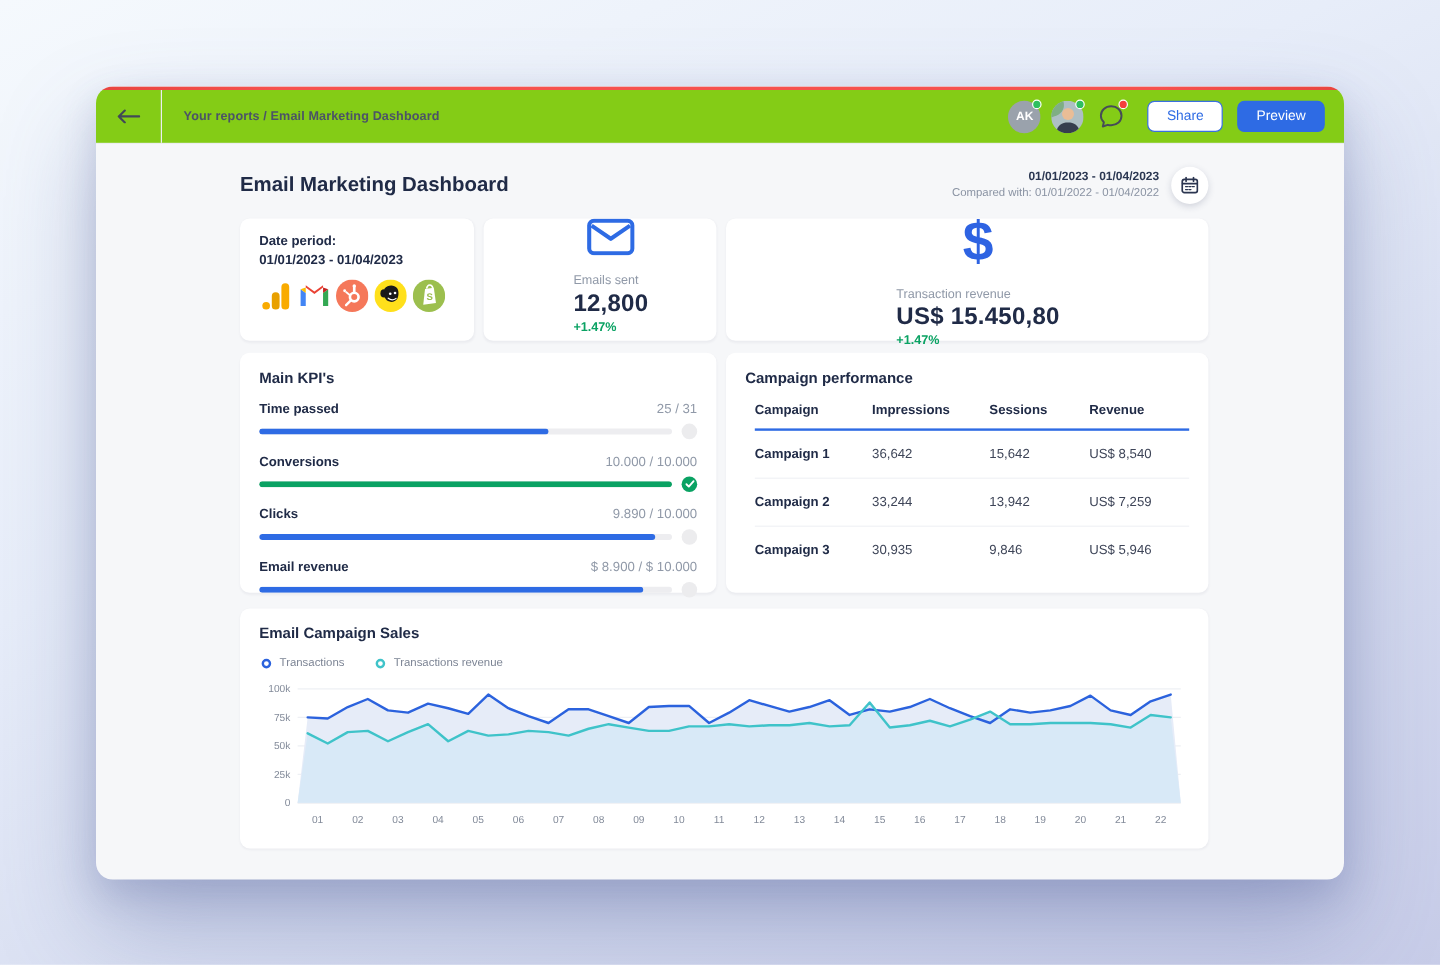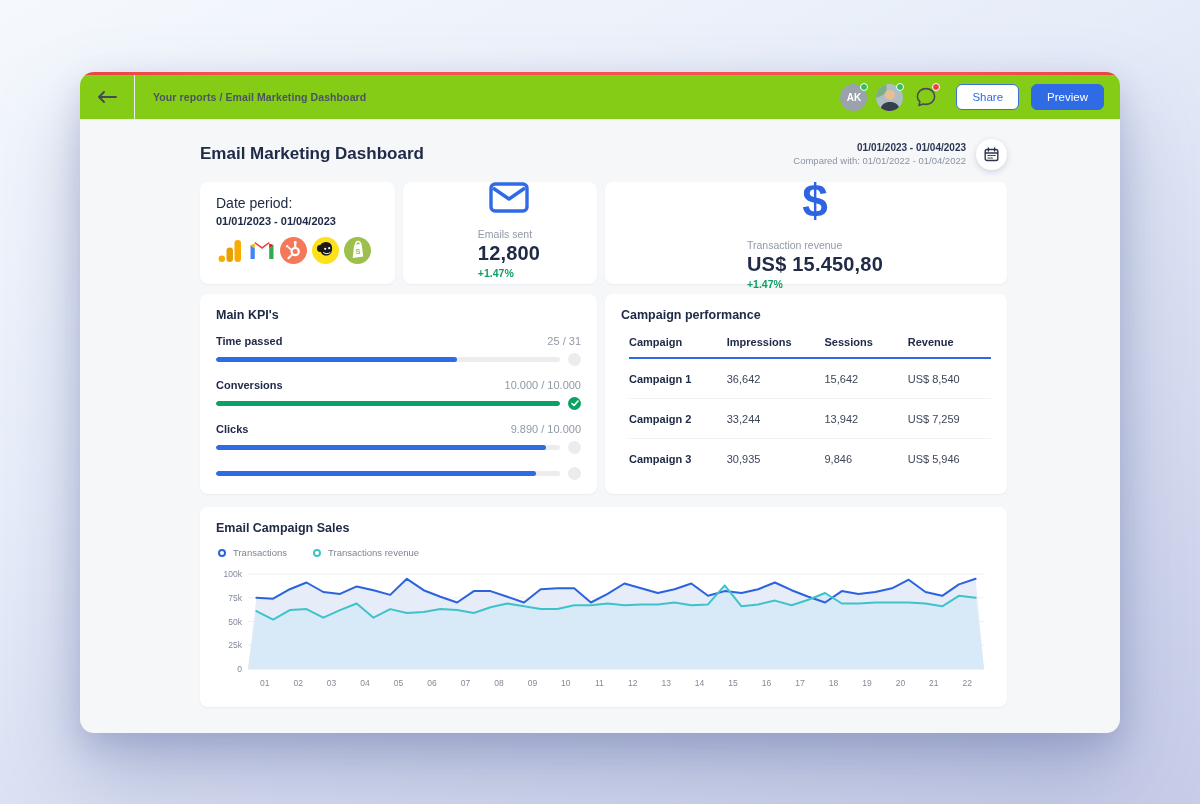--- a/index.html
+++ b/index.html
@@ -38,21 +38,21 @@
   .daterange-text { text-align:right; }
   .daterange-main { font-size:10px; font-weight:700; color:#2b3752; }
   .daterange-sub { font-size:9.5px; color:#8a93a3; margin-top:2px;text-align:right; }
   .cal-btn { width:31px; height:31px; border-radius:50%; background:#fff; border:none; cursor:pointer;
     display:flex; align-items:center; justify-content:center; box-shadow:0 2px 6px rgba(40,52,90,.18); }
   
   .card { background:#fff; border-radius:8px; box-shadow:0 1px 2px rgba(30,40,70,.05); }
   .row1 { margin-top:9px; display:grid; grid-template-columns:195px 194px 402px; gap:8px; }
   .row1 .card { height:102px; }
   .card-period { padding:13px 16px; }
-  .period-label { font-size:14px; font-weight:400; color:#202b47; }
+  .period-label { font-size:11px; font-weight:700; color:#202b47; }
   .period-value { font-size:11px; font-weight:700; color:#202b47; margin-top:4px; }
   .connectors { display:flex; gap:5px; margin-top:10px; }
   .conn { width:27px; height:27px; display:flex; align-items:center; justify-content:center; cursor:pointer; }
   .metric-card { display:flex; align-items:center; padding:0 0 0 18px; gap:15px;flex-direction:column; }
   .metric-label { font-size:10.5px; color:#9099a8; }
   .metric-value { font-size:20px; font-weight:700; color:#202b47; margin-top:2px; letter-spacing:.2px; }
   .metric-delta { font-size:10.5px; font-weight:700; color:#0aa263; margin-top:2px; }
   .dollar-glyph { font-size:46px; font-weight:600; color:#2e63e2; line-height:1; margin-top:-4px; }
   
   .row2 { margin-top:10px; display:grid; grid-template-columns:397px 402px; gap:8px; }
@@ -264,20 +264,24 @@
                 <span class="kpi-value">9.890 / 10.000</span>
               </div>
               <div class="kpi-bar-row">
                 <div class="kpi-track">
                   <div class="kpi-fill" style="width: 96%; background: rgb(46, 107, 228);"></div>
                 </div>
                 <div class="kpi-status"></div>
               </div>
             </div>
             <div class="kpi-row">
+              <div class="kpi-line">
+                <span class="kpi-label">Email revenue</span>
+                <span class="kpi-value">$ 8.900 / $ 10.000</span>
+              </div>
               <div class="kpi-bar-row">
                 <div class="kpi-track">
                   <div class="kpi-fill" style="width: 93%; background: rgb(46, 107, 228);"></div>
                 </div>
                 <div class="kpi-status"></div>
               </div>
             </div>
           </div>
       </div>
 

